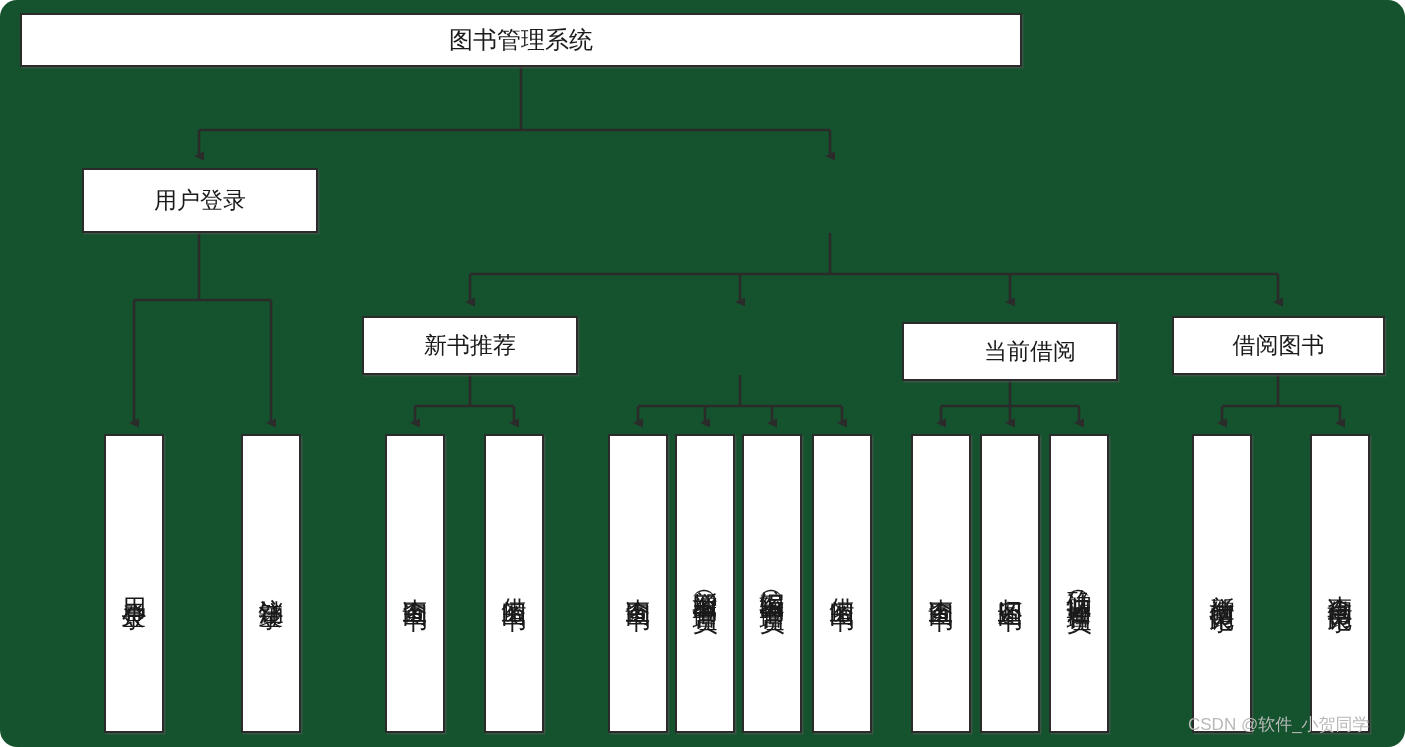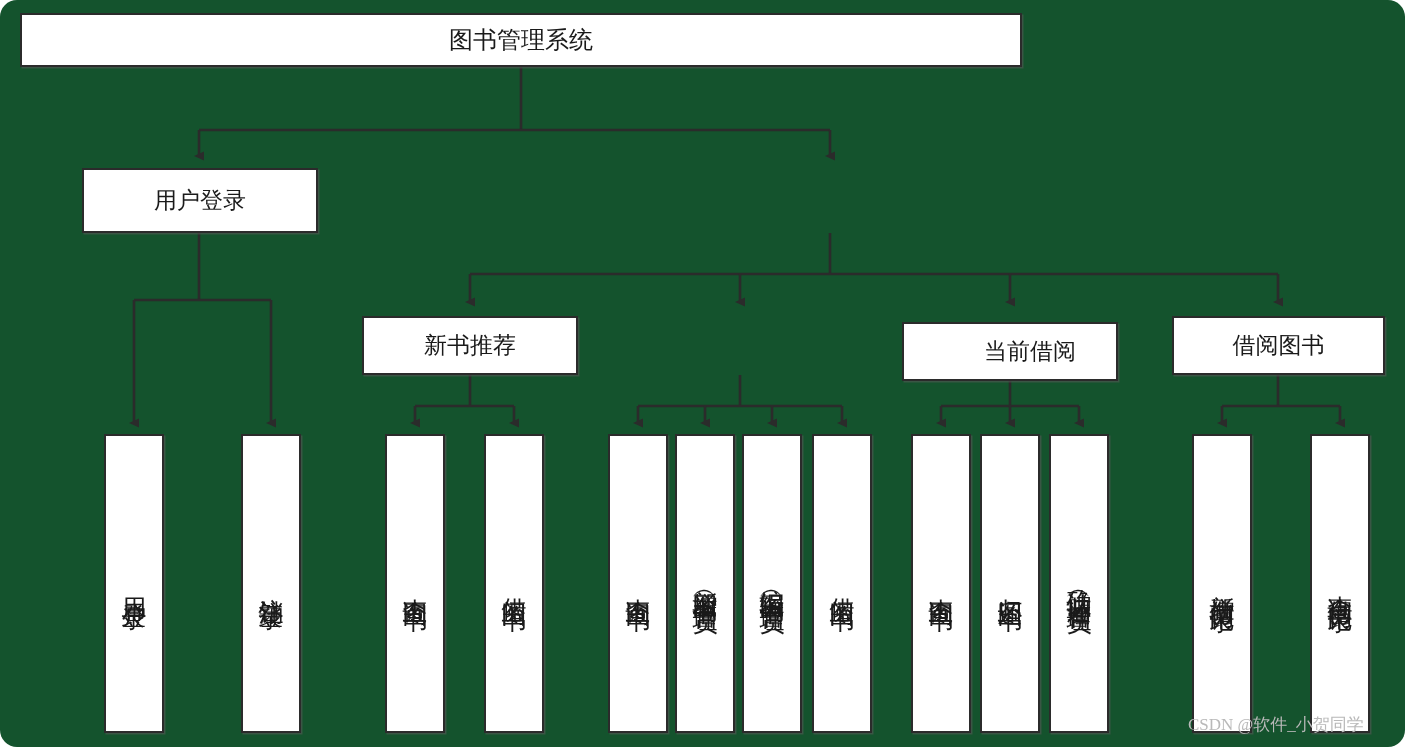--- a/index.html
+++ b/index.html
@@ -62,21 +62,21 @@
     white-space: normal;
     max-height: 278px;
   }
   .watermark {
     position: absolute;
     left: 1188px;
     top: 713px;
     font-size: 17px;
     color: #b9b9b9;
     white-space: nowrap;
-    font-family: Liberation Serif, serif;
+    font-family: Liberation Sans, sans-serif;
   }
 </style>
 </head>
 <body>
 
 <div id="diagram-root">
 
   <svg class="wires" viewBox="0 0 1405 747">
     <defs>
       <marker id="arrow" markerWidth="12" markerHeight="12" refX="5.5" refY="6" orient="auto" markerUnits="userSpaceOnUse">

